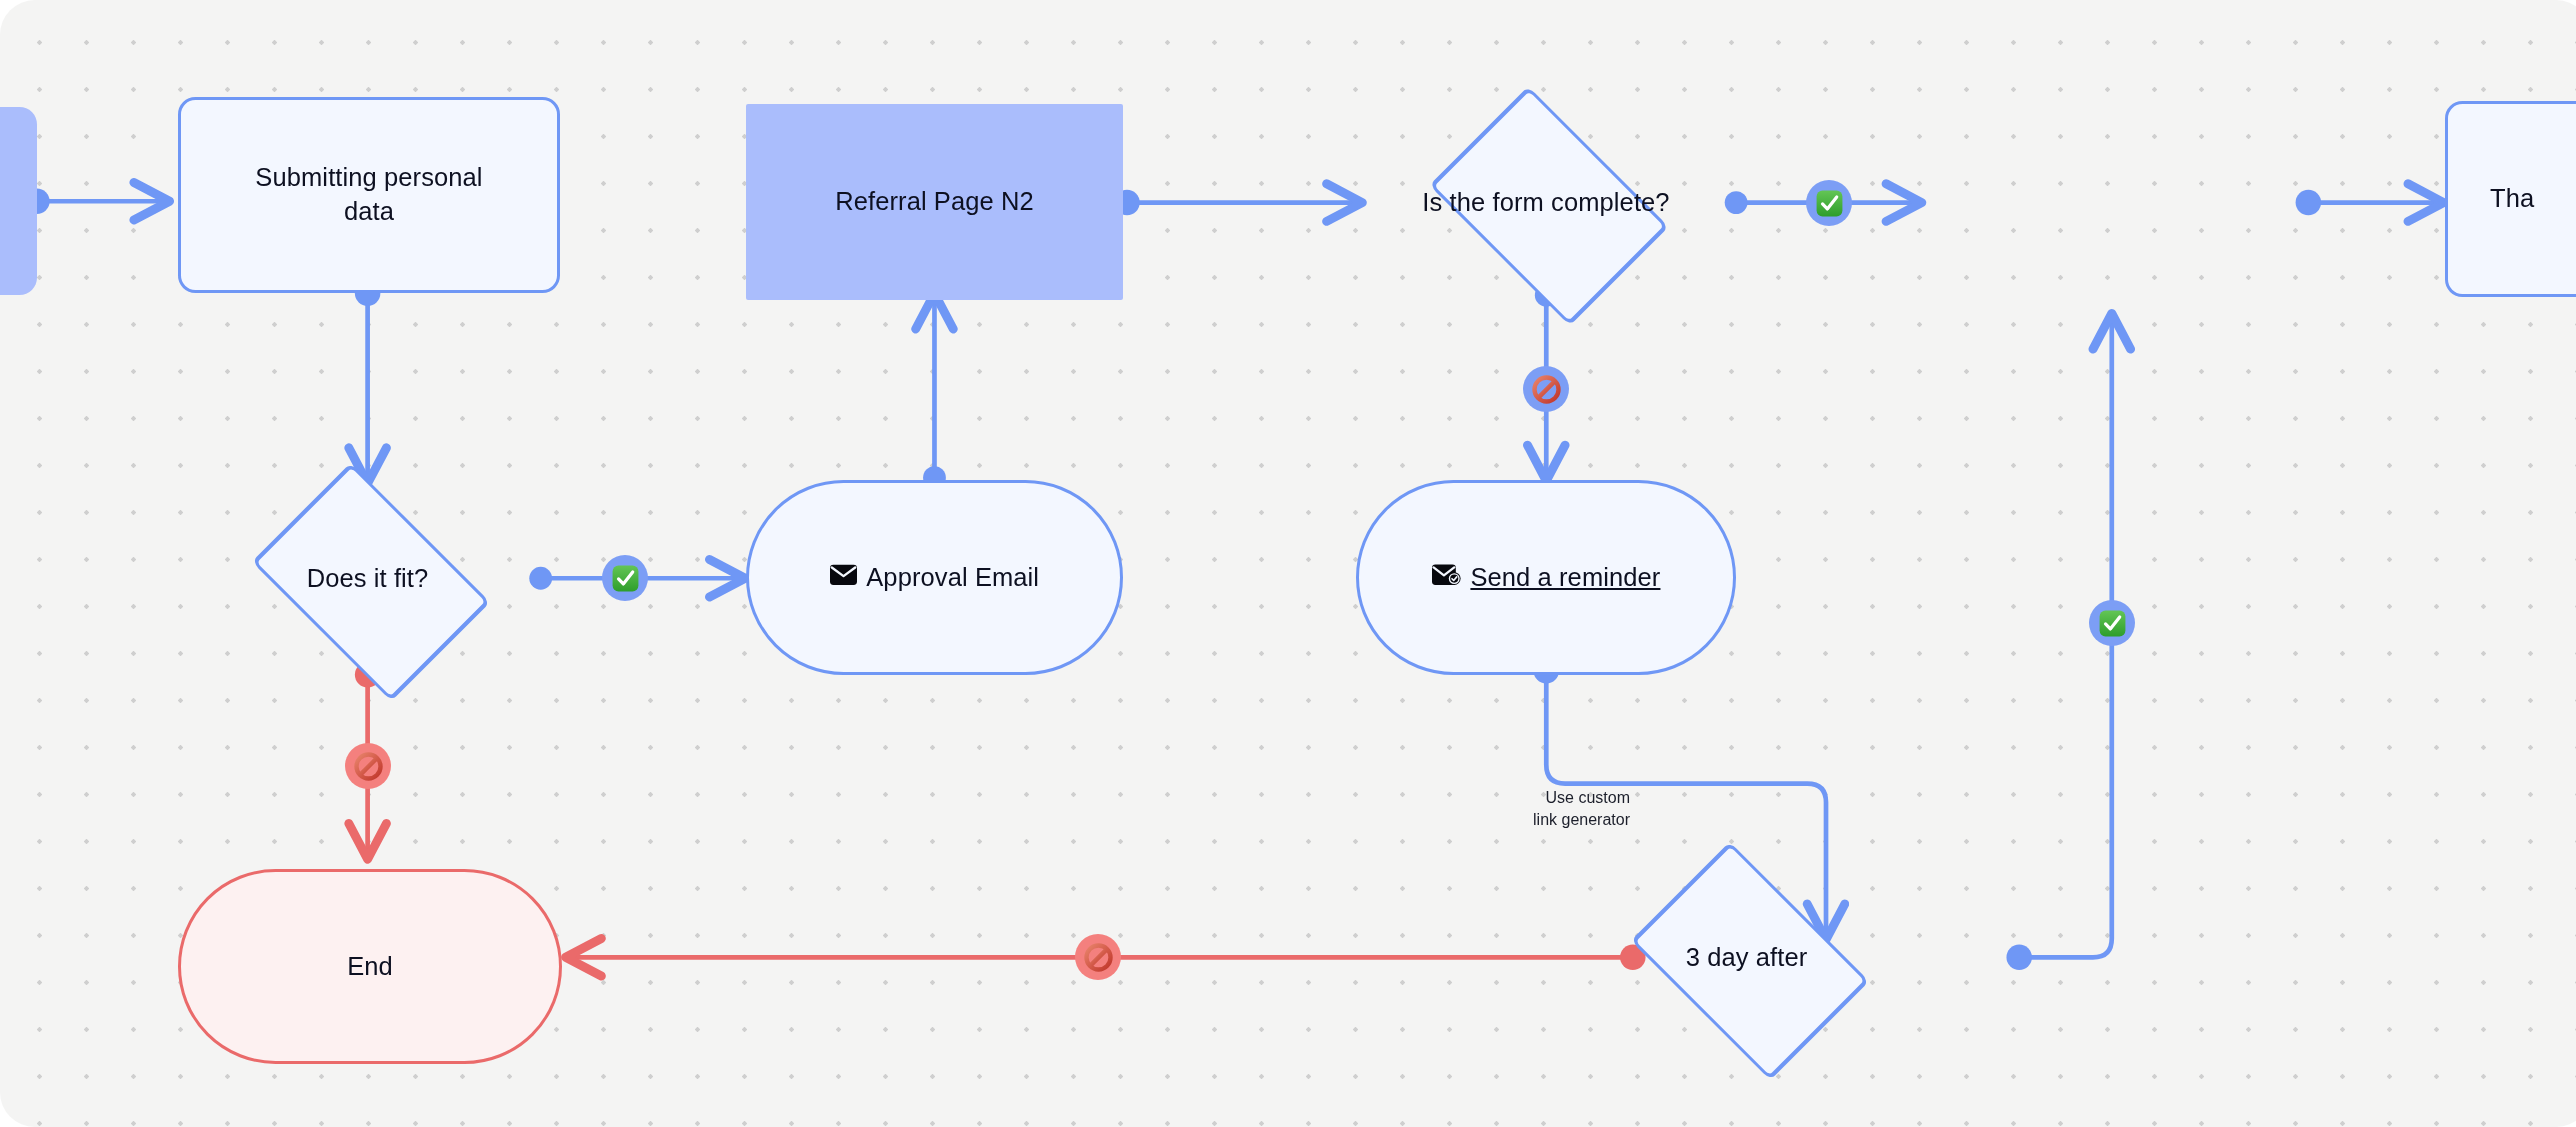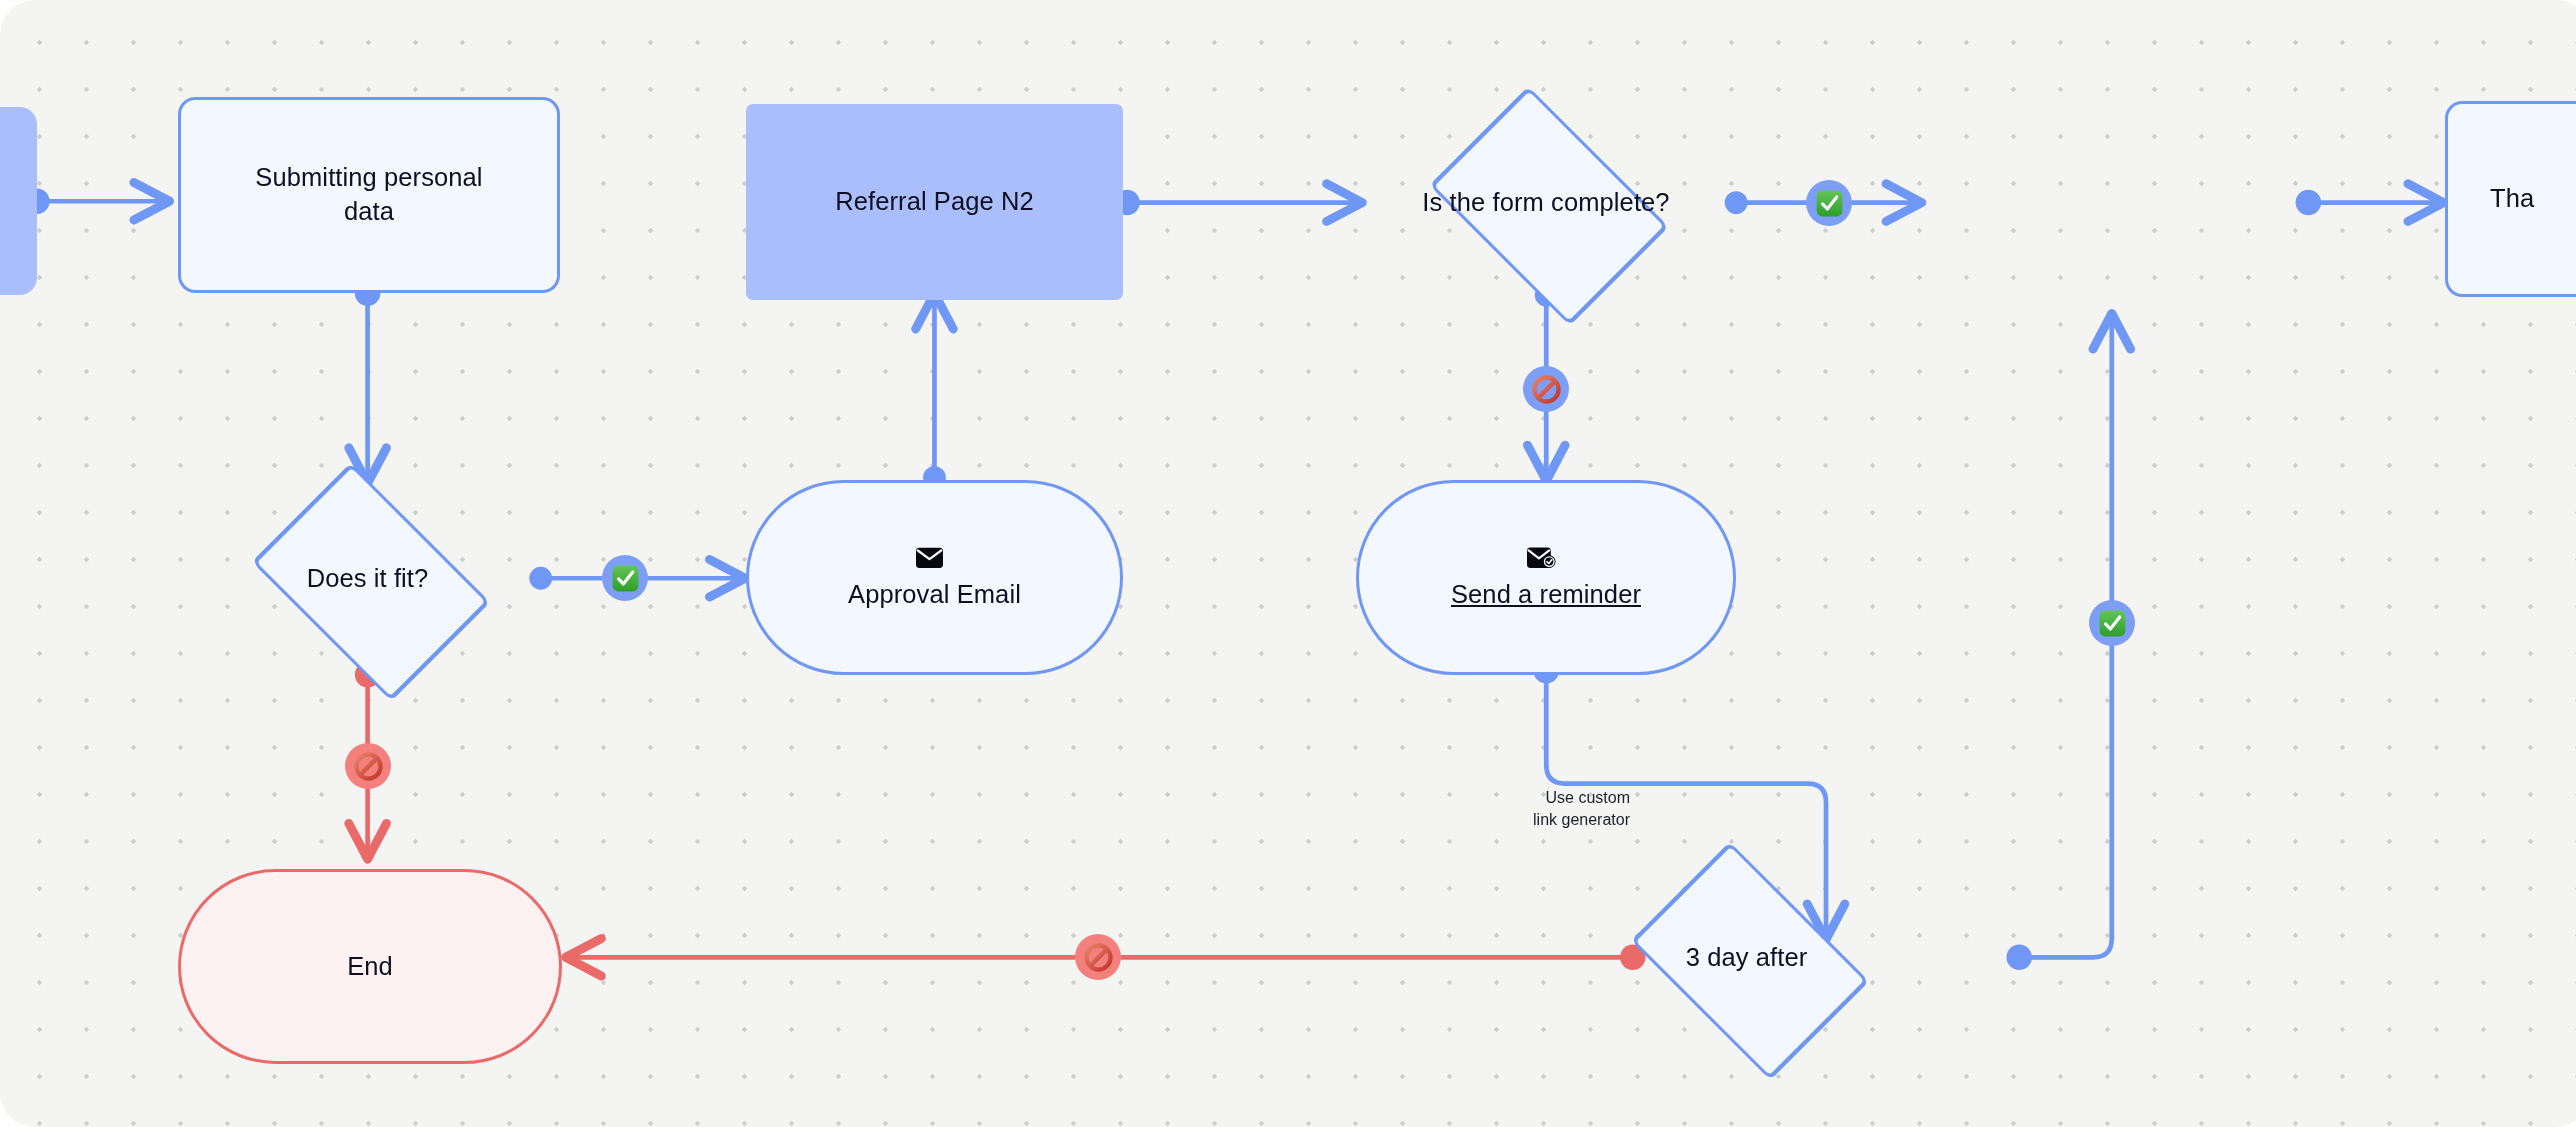--- a/index.html
+++ b/index.html
@@ -50,28 +50,27 @@
   
   .n-rect {
     background: #f3f7ff;
     border: 3.4px solid #6f97f5;
     border-radius: 17.4px;
   }
   
   .n-rect-filled {
     background: #aabdfc;
     border: 0;
-    border-radius: 7px;
+    border-radius: 2px;
   }
   
   .n-stadium {
     background: #f3f7ff;
     border: 3.4px solid #6f97f5;
     border-radius: 670px;
-    flex-direction: column;
   }
   .n-stadium-end {
     background: #fdf1f1;
     border: 3.4px solid #ea6a6a;
     border-radius: 670px;
     margin-top: 9px;
   }
 
   
   .n-diamond {

